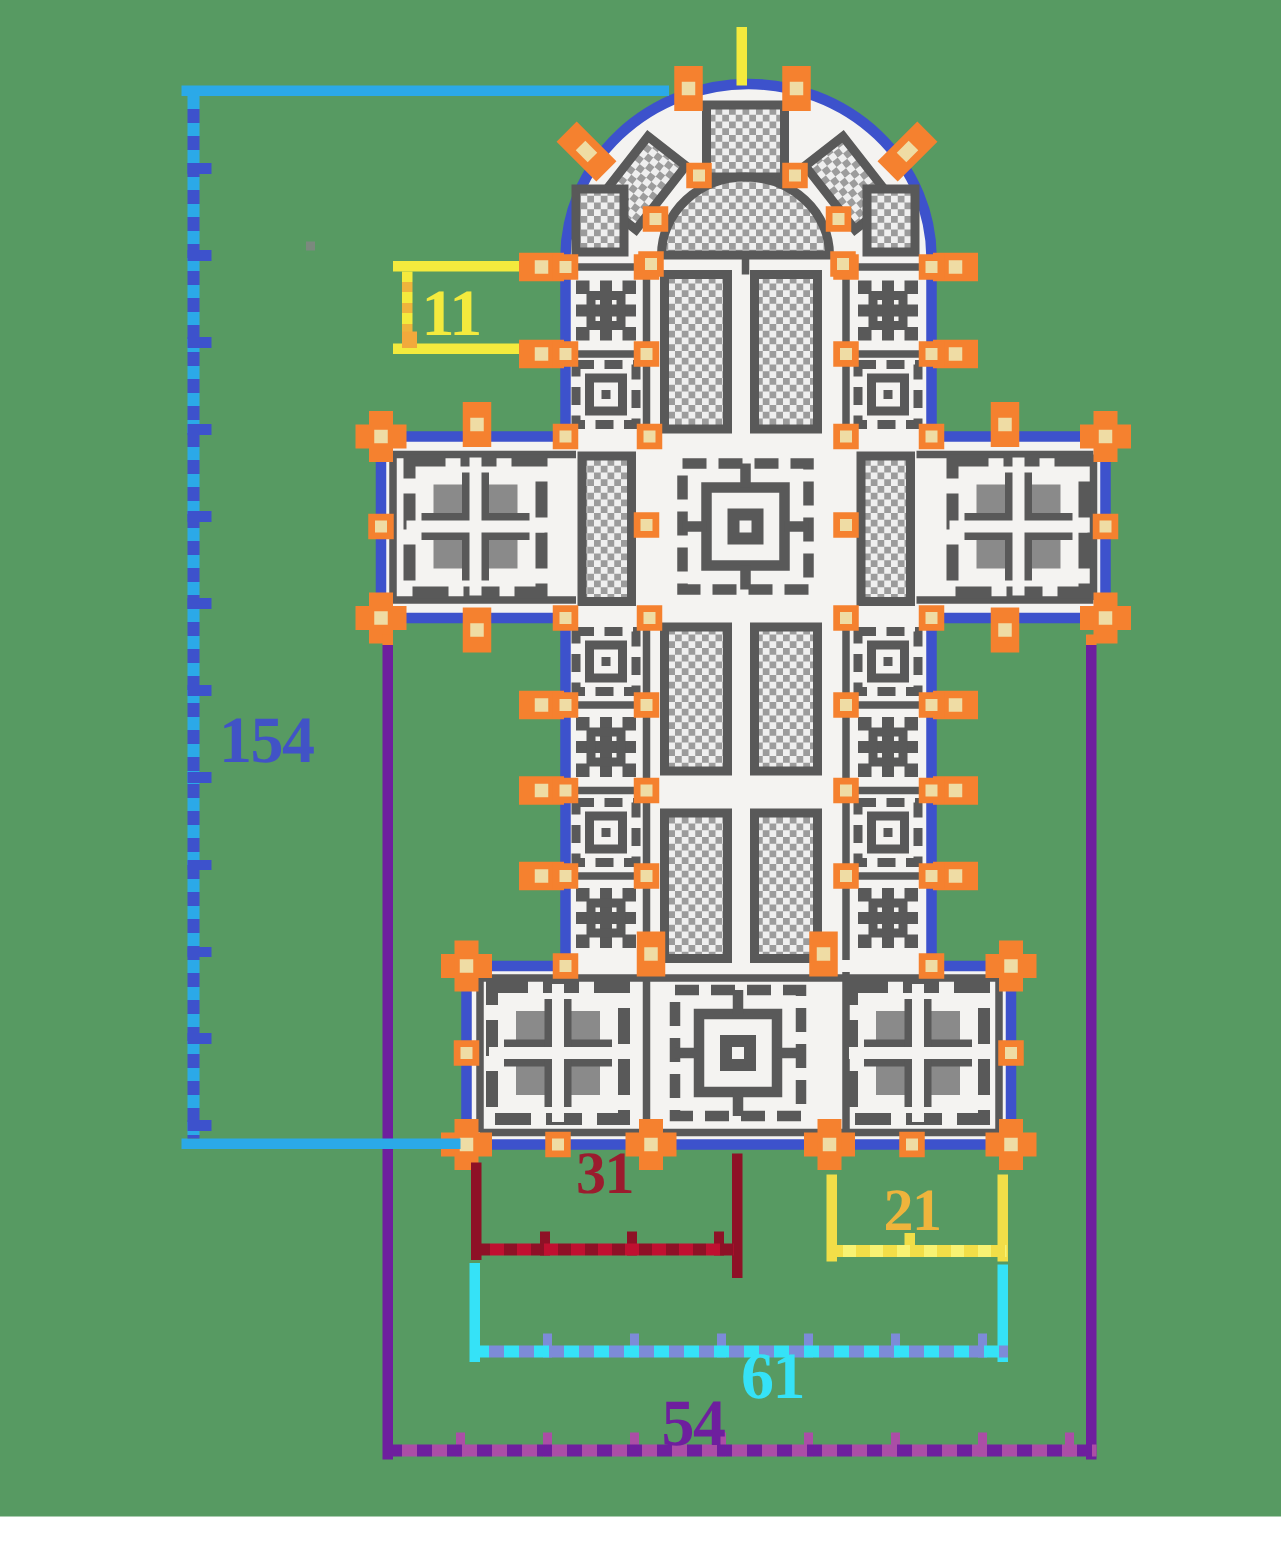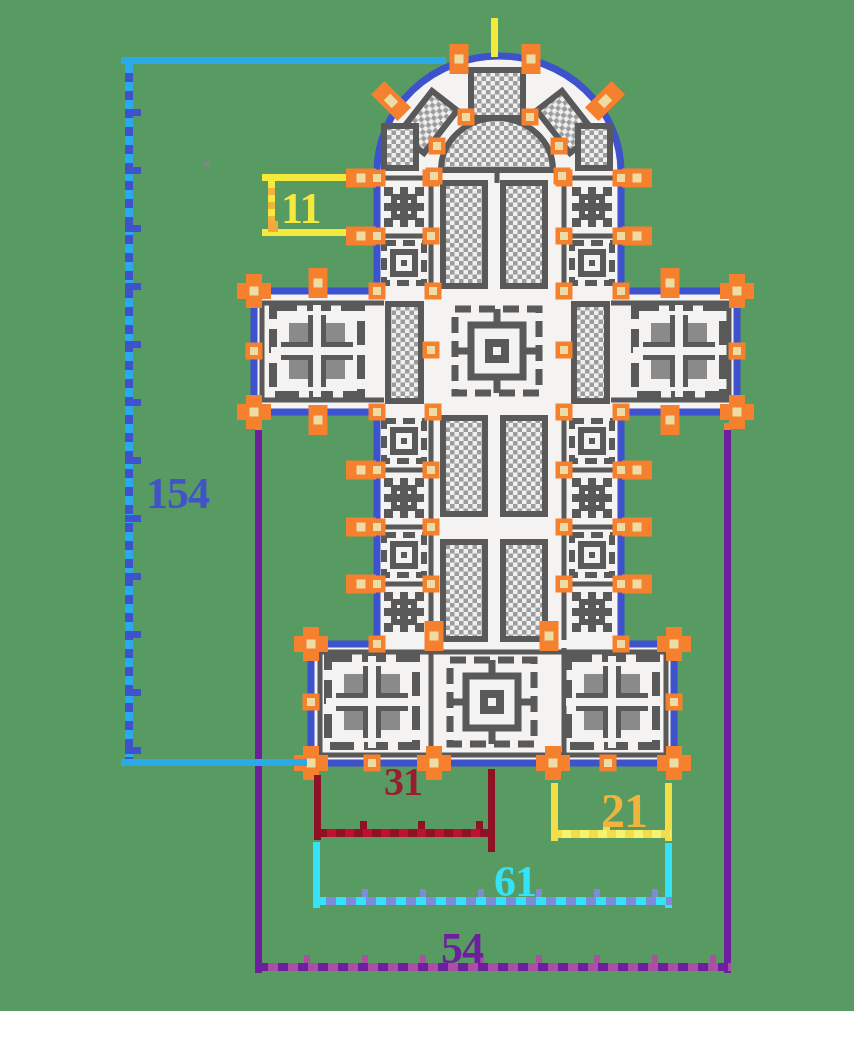--- a/index.html
+++ b/index.html
@@ -14,22 +14,22 @@
   .dim-label{
     position:absolute;
     font-weight:bold;
     line-height:1;
     letter-spacing:-1px;
     user-select:none;
   }
   .lbl-11 {color:#F4EA3D;font-size:44px;left:281px;top:187px;}
   .lbl-121{color:#4153C6;font-size:44px;left:146px;top:472px;}
   .lbl-31 {color:#9B1C2E;font-size:40px;left:384px;top:762px;}
-  .lbl-21 {color:#EFB43C;font-size:48px;left:589px;top:787px;margin-left:12px;}
-  .lbl-61 {color:#35E2F7;font-size:44px;left:494px;top:860px;}
+  .lbl-21 {color:#EFB43C;font-size:40px;left:589px;top:787px;}
+  .lbl-61 {color:#35E2F7;font-size:44px;left:494px;top:896px;}
   .lbl-81 {color:#6E1F9E;font-size:44px;left:441px;top:927px;}
 
   
   .ref-top   {left:121px;top:57px;width:325px;height:7px;background:#2BA9E8;}
   .ref-bottom{left:121px;top:759px;width:186px;height:7px;background:#2BA9E8;}
   .axis-top  {left:491px;top:18px;width:7px;height:39px;background:#F4EA3D;}
 
   .v121{left:125px;top:64px;width:8px;height:695px;
     background:repeating-linear-gradient(180deg,#2BA9E8 0 9px,#3D52CC 9px 18px);}
   .v121-ticks{left:125px;top:64px;width:16px;height:695px;

